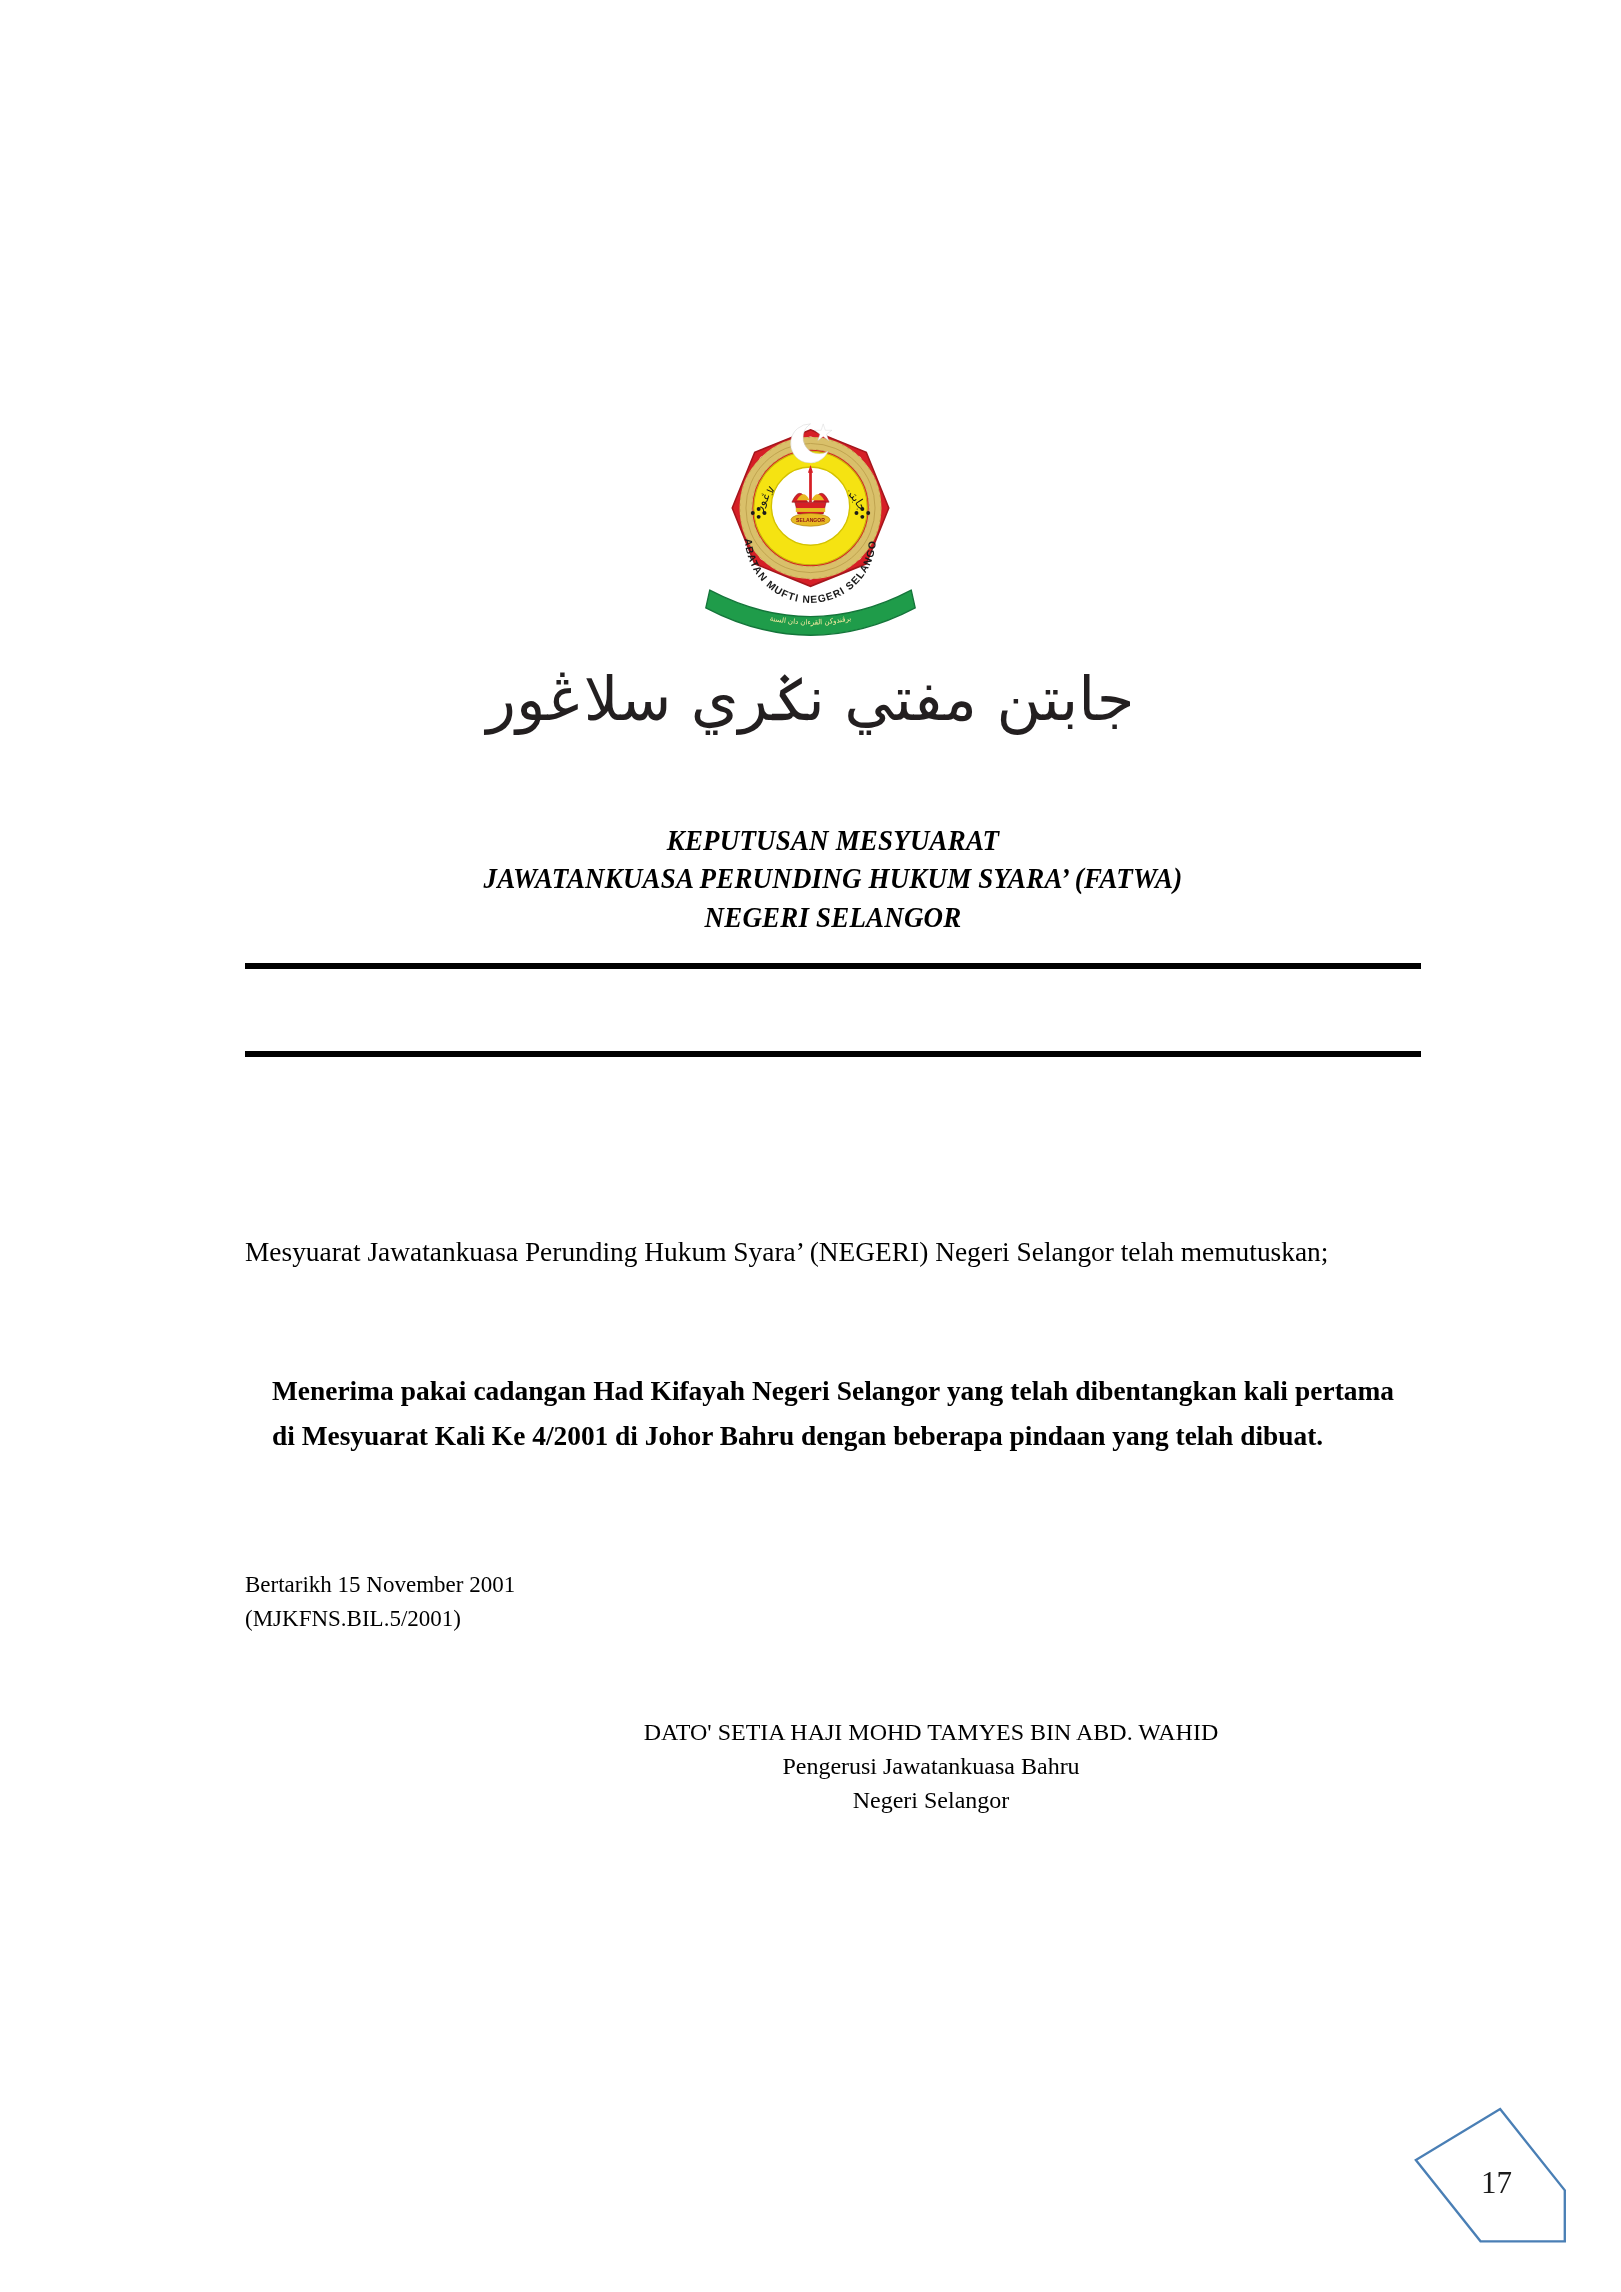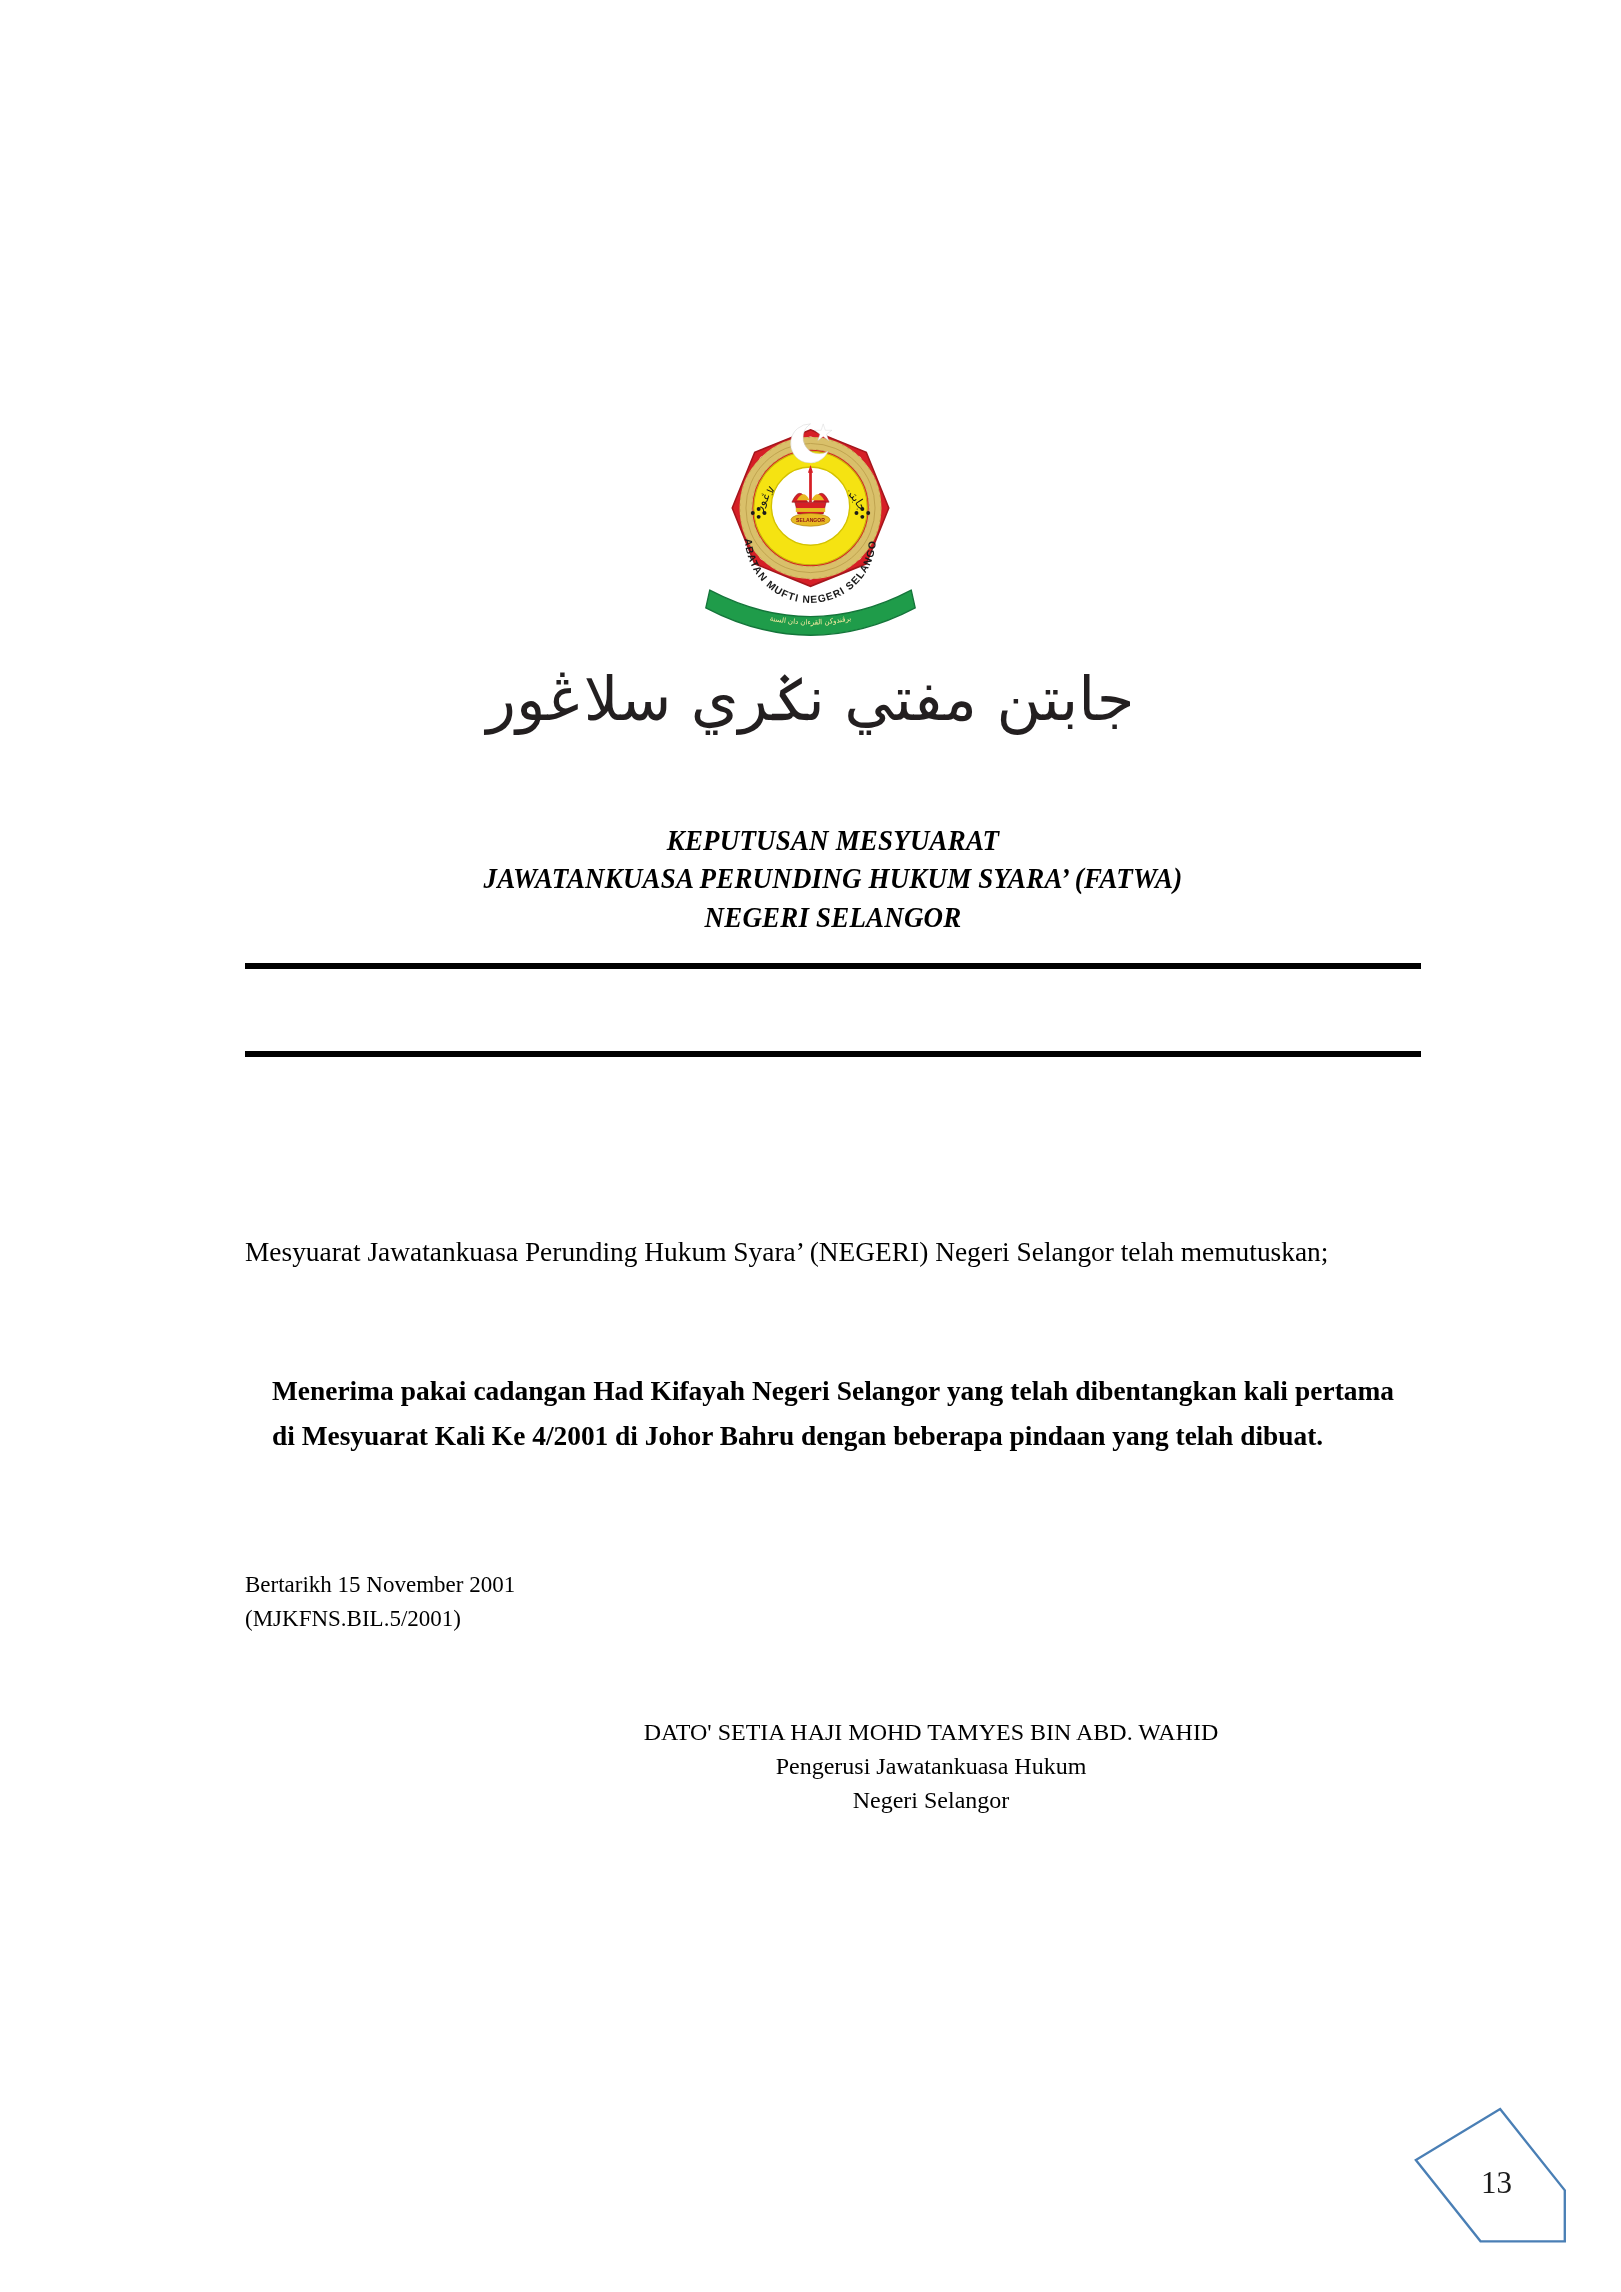--- a/index.html
+++ b/index.html
@@ -274,25 +274,25 @@
 
   <div class="bold-para">Menerima pakai cadangan Had Kifayah Negeri Selangor yang telah dibentangkan kali pertama di Mesyuarat Kali Ke 4/2001 di Johor Bahru dengan beberapa pindaan yang telah dibuat.</div>
 
   <div class="closing">
     <div>Bertarikh 15 November 2001</div>
     <div>(MJKFNS.BIL.5/2001)</div>
   </div>
 
   <div class="signature">
     <div>DATO' SETIA HAJI MOHD TAMYES BIN ABD. WAHID</div>
-    <div>Pengerusi Jawatankuasa Hukum</div>
+    <div>Pengerusi Jawatankuasa Bahru</div>
     <div>Negeri Selangor</div>
   </div>
 
   <div class="page-badge">
     <svg width="196" height="162" viewBox="0 0 200 165" xmlns="http://www.w3.org/2000/svg">
       <polygon points="94,5 160,88 160,140 74,140 8,57" fill="#ffffff" stroke="#4a7fb5" stroke-width="2.4" stroke-linejoin="miter"></polygon>
     </svg>
-    <span class="num">13</span>
+    <span class="num">17</span>
   </div>
 
 </div>
 
 
 </body></html>

